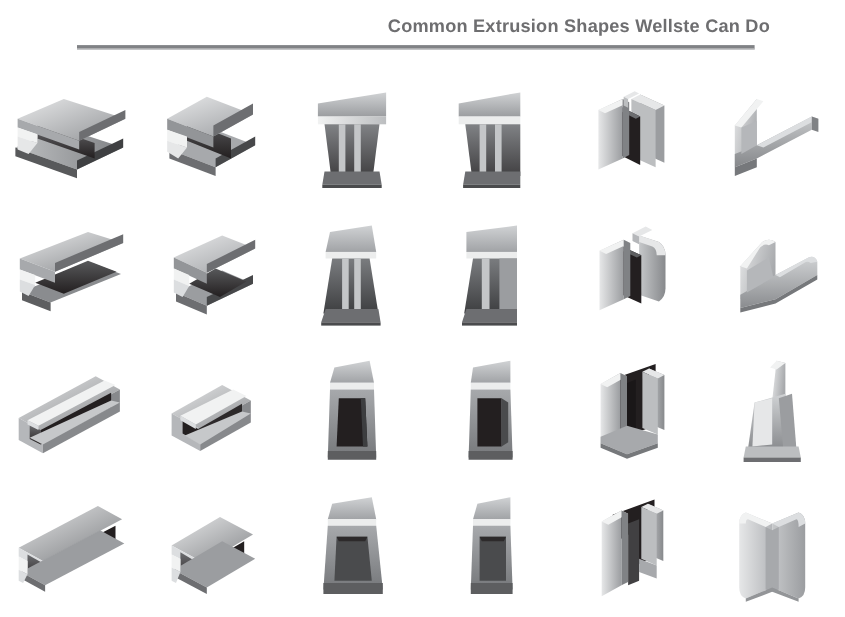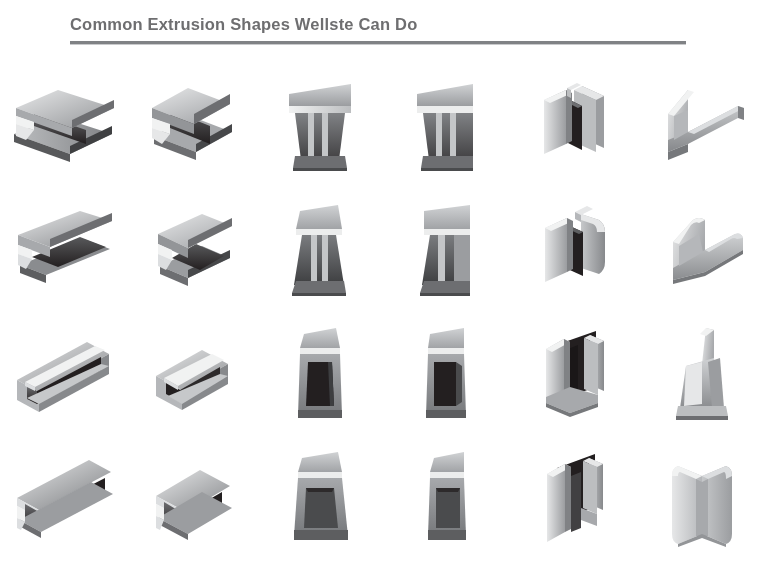--- a/index.html
+++ b/index.html
@@ -16,24 +16,24 @@
   }
   #poster {
     width: 768px;
     height: 561px;
     background: #ffffff;
     position: relative;
     box-sizing: border-box;
   }
   #header {
     position: absolute;
-    left: 70px;
+    left: 84px;
     top: 14px;
     width: 616px;
-    text-align: left;
+    text-align: right;
   }
   #poster-title {
     font-size: 16.5px;
     font-weight: bold;
     color: #6e6e70;
     letter-spacing: 0.2px;
     line-height: 20px;
     white-space: nowrap;
     font-family: "Liberation Sans", sans-serif;
   }

